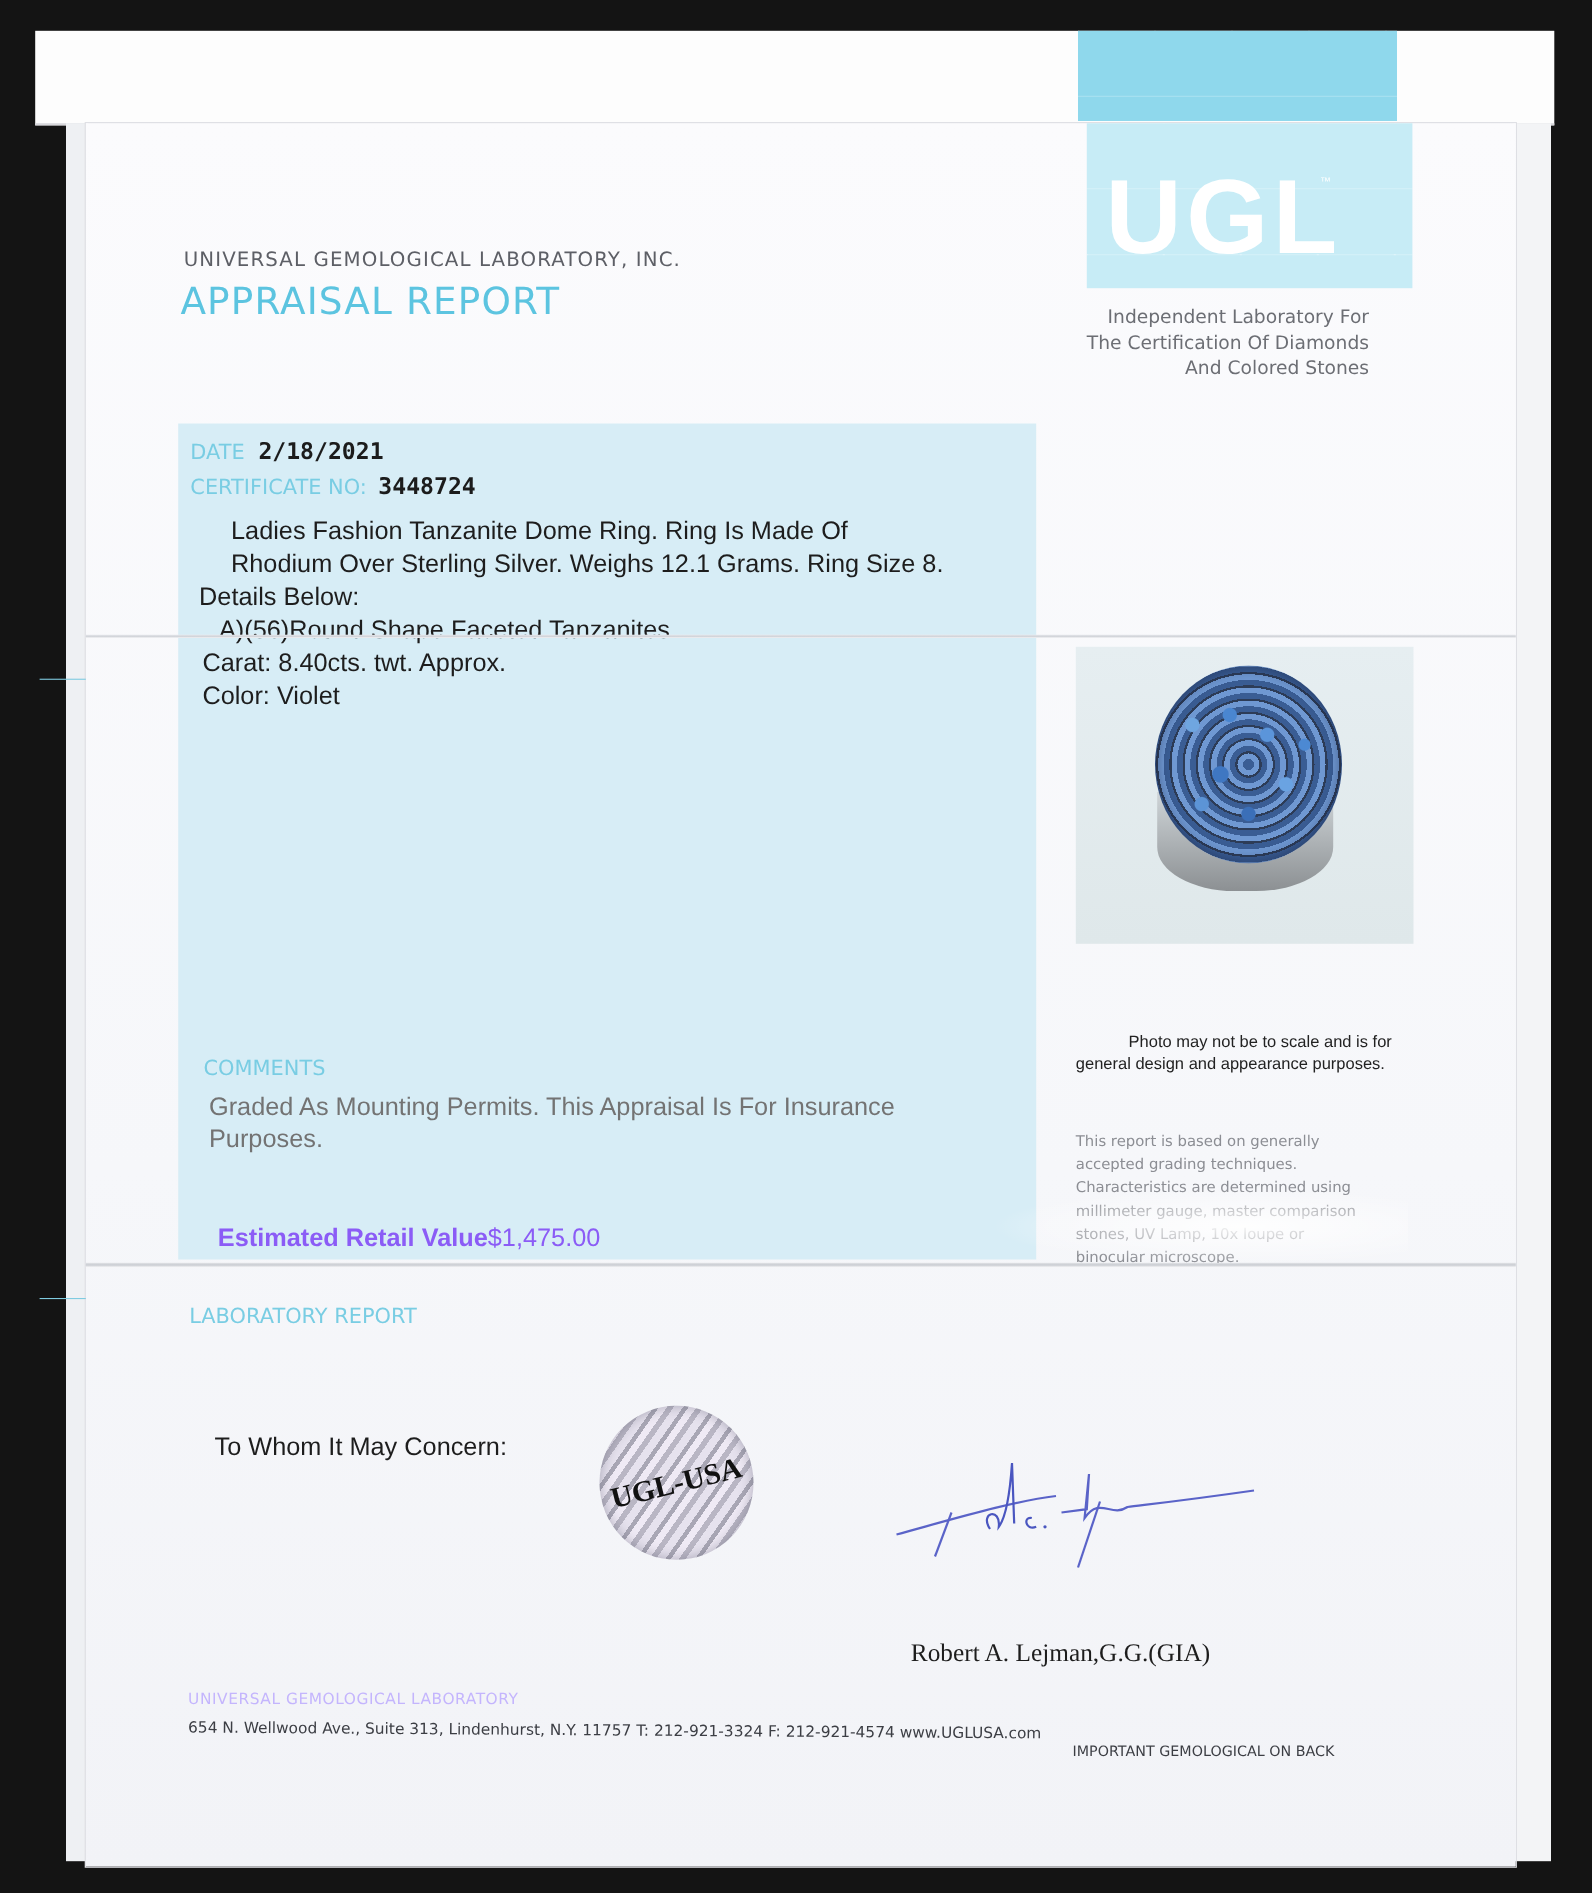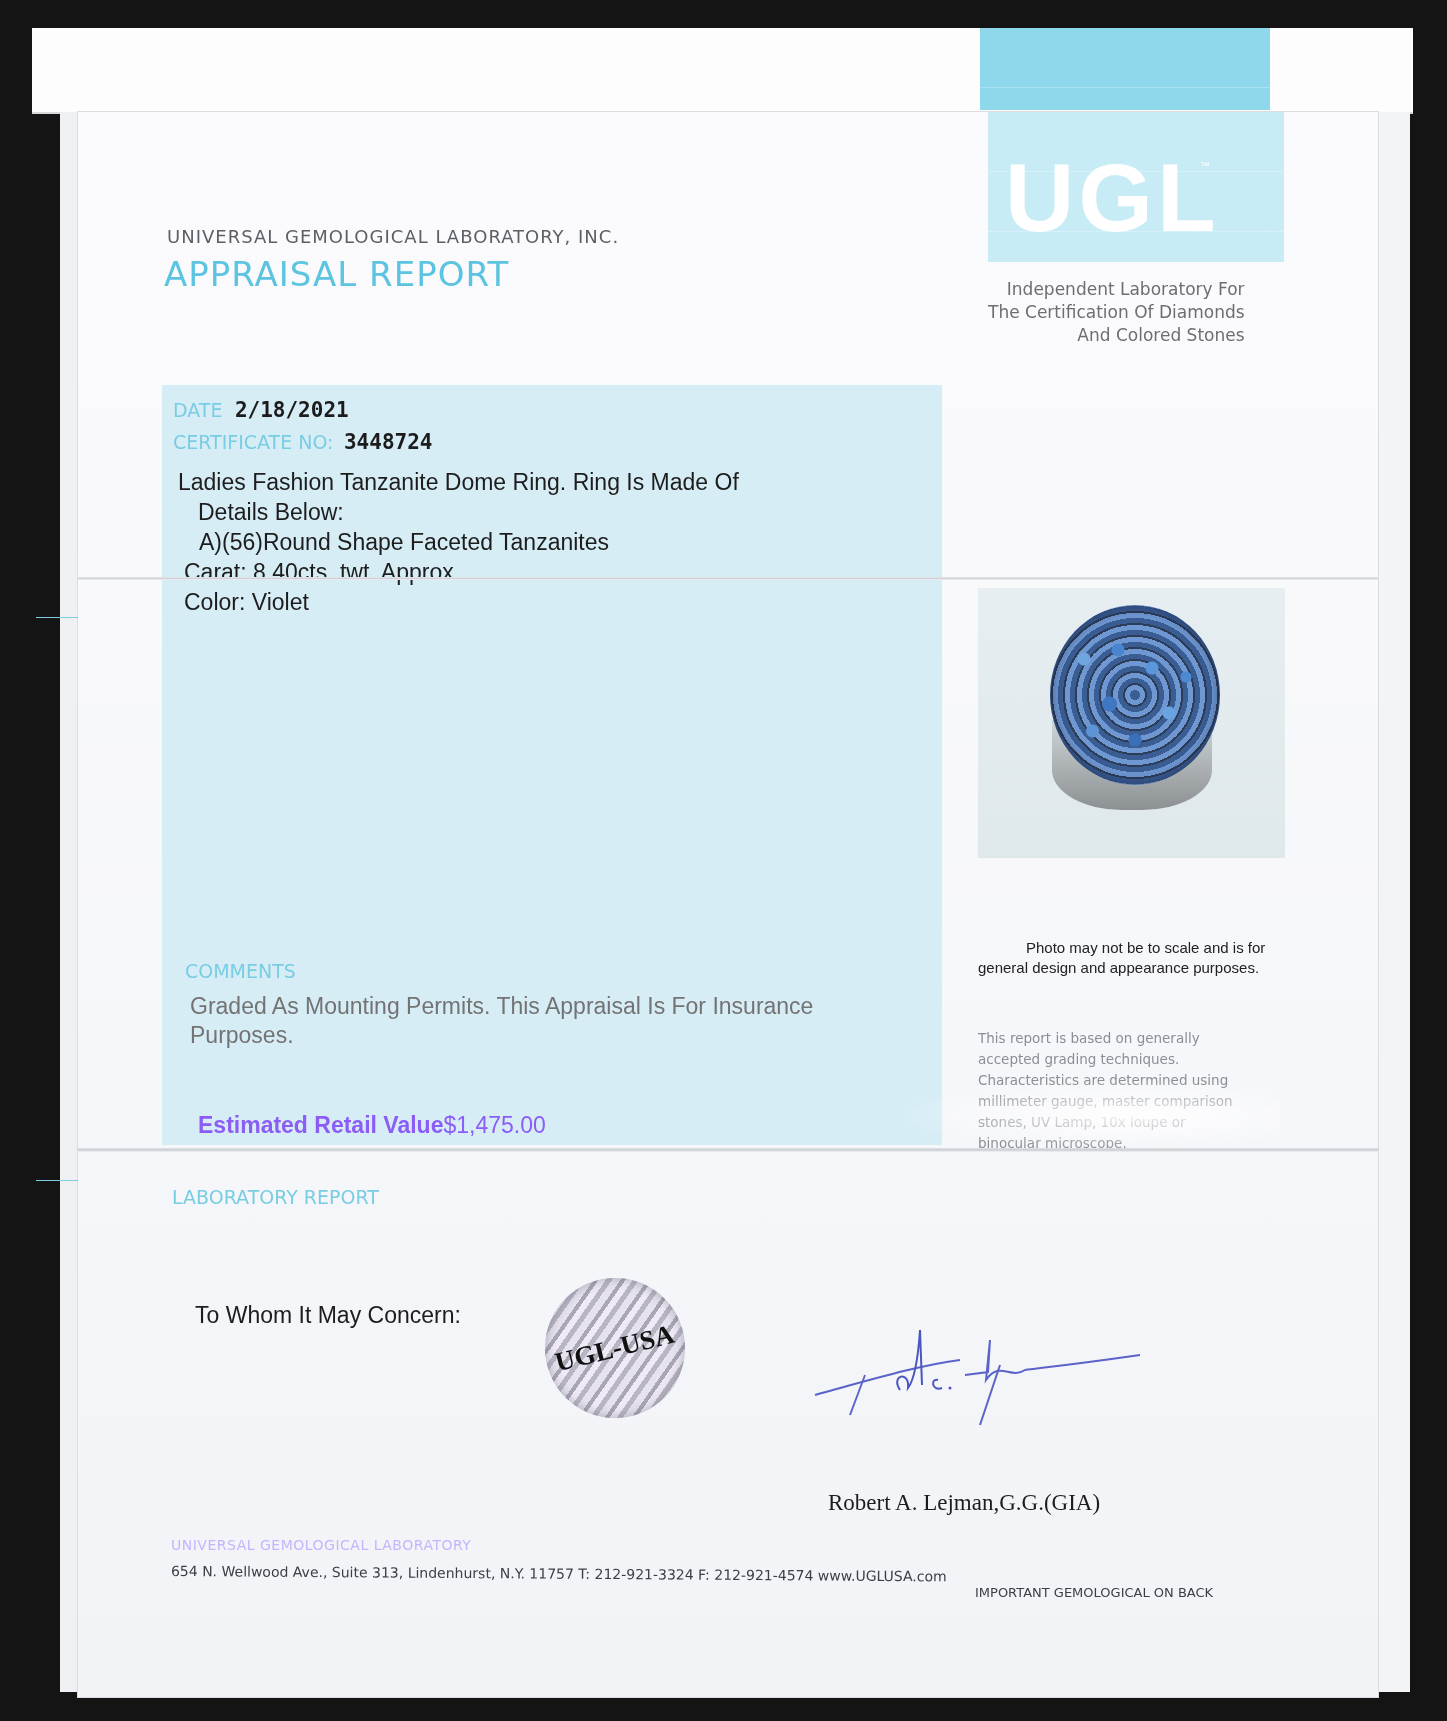--- a/index.html
+++ b/index.html
@@ -60,21 +60,21 @@
     left: 162px; top: 385px; width: 780px; height: 760px;
     background: #d7edf6;
   }
   .label-blue { color: #79cde3; font-family: "DejaVu Sans", sans-serif; font-size: 19px; }
   .mono-val { font-family: "DejaVu Sans Mono", monospace; font-weight: bold; color: #1c1c1c; font-size: 21px; }
   .date-row { left: 173px; top: 398px; }
   .cert-row { left: 173px; top: 430px; }
   .desc {
     left: 178px; top: 467px; width: 760px; font-size: 23px; line-height: 30px; color: #1d1d1d;
   }
-  .desc div { white-space: nowrap; }
+  .desc div { white-space: nowrap; margin-left: 32px; }
   .fold-line-1 { left: 78px; top: 577px; width: 1300px; height: 3px; background: linear-gradient(180deg,#e9eaee,#cfd2d8,#f4f4f6); }
   .fold-line-2 { left: 78px; top: 1148px; width: 1300px; height: 4px; background: linear-gradient(180deg,#e2e3e7,#c9ccd2,#f4f4f6); }
   .side-tick-1 { left: 36px; top: 617px; width: 42px; height: 1px; background: #7fcbe0; }
   .side-tick-2 { left: 36px; top: 1180px; width: 42px; height: 1px; background: #7fcbe0; }
   .comments-label { left: 185px; top: 960px; }
   .comments-text {
     left: 190px; top: 992px; width: 720px; font-size: 23px; line-height: 29px; color: #737373;
   }
   .value-row { left: 198px; top: 1112px; font-size: 23px; color: #8b5cf6; }
   .value-row b { font-weight: bold; }
@@ -161,21 +161,22 @@
   <span class="label-blue">DATE</span>
   <span class="mono-val" style="margin-left:8px">2/18/2021</span>
 </div>
 <div class="abs cert-row">
   <span class="label-blue">CERTIFICATE NO:</span>
   <span class="mono-val" style="margin-left:6px">3448724</span>
 </div>
 
 <div class="abs desc">
   <div>Ladies Fashion Tanzanite Dome Ring. Ring Is Made Of</div>
-  <div style="margin-left:20px">Details Below:</div>
+  <div>Rhodium Over Sterling Silver. Weighs 12.1 Grams. Ring Size 8.</div>
+  <div style="margin-left:3px">Details Below:</div>
   <div style="margin-left:21px">A)(56)Round Shape Faceted Tanzanites</div>
   <div style="margin-left:6px">Carat: 8.40cts. twt. Approx.</div>
   <div style="margin-left:6px">Color: Violet</div>
 </div>
 
 <div class="abs fold-line-1"></div>
 <div class="abs side-tick-1"></div>
 
 <div class="abs photo"></div>
 <div class="abs ring-band"></div>

